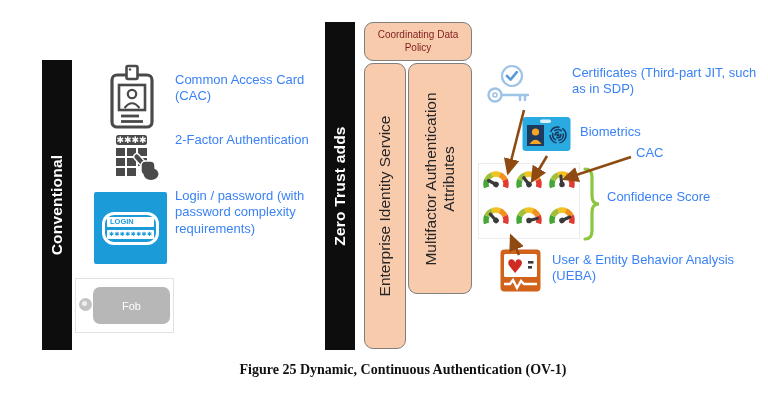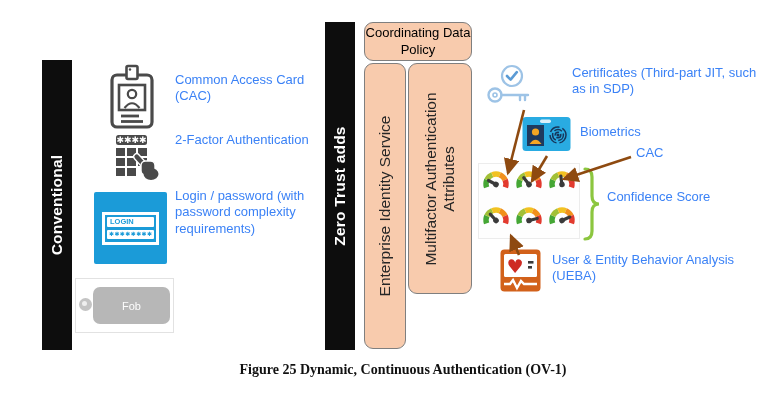--- a/index.html
+++ b/index.html
@@ -8,27 +8,27 @@
   .abs{position:absolute;}
   
   .vbar{position:absolute;background:#0d0d0d;}
   .vbar .vtext{position:absolute;left:50%;top:50%;transform:translate(-50%,-50%) rotate(-90deg);
                white-space:nowrap;color:#fff;font-weight:bold;font-size:15.5px;letter-spacing:.2px;}
   
   .pbox{position:absolute;background:#F8CBAD;border:1.6px solid #7F7F7F;border-radius:9px;}
   .pbox .vtext{position:absolute;left:50%;top:50%;transform:translate(-50%,-50%) rotate(-90deg);
                font-size:15.5px;color:#262626;text-align:center;line-height:1.15;}
   .pbox.hlabel{display:flex;align-items:center;justify-content:center;text-align:center;
-               font-size:13px;line-height:1.25;color:#000000;}
+               font-size:10px;line-height:1.25;color:#7f1d1d;}
   
   .lbl{position:absolute;font-size:13px;line-height:1.26;color:#3b82f6;}
   
   .login{position:absolute;background:#1B9BD8;border-radius:2px;}
   .login-outer{position:absolute;left:8px;top:20px;width:57px;height:33px;border:3px solid #fff;
-               border-radius:0;padding:2px 2px;box-sizing:border-box;}
+               border-radius:12px;padding:2px 2px;box-sizing:border-box;}
   .login-field{background:#fff;height:10px;margin-bottom:3px;border-radius:1px;
                font-weight:bold;color:#1B9BD8;font-size:7.5px;line-height:10px;padding-left:3px;overflow:hidden;}
   .login-stars{background:#fff;height:9px;border-radius:1px;color:#1B9BD8;font-size:6px;
                line-height:9px;padding-left:2px;letter-spacing:.4px;overflow:hidden;}
   
   .fobbox{position:absolute;background:#fff;border:1px solid #e2e2e2;}
   .fob-ring{position:absolute;left:3px;top:19px;width:13px;height:13px;border-radius:50%;
             background:#c4c4c4;}
   .fob-ring:after{content:"";position:absolute;left:3px;top:3px;width:5px;height:5px;border-radius:50%;background:#efefef;}
   .fob-tag{position:absolute;left:17px;top:8px;width:77px;height:37px;background:#b7b7b7;border-radius:7px;

